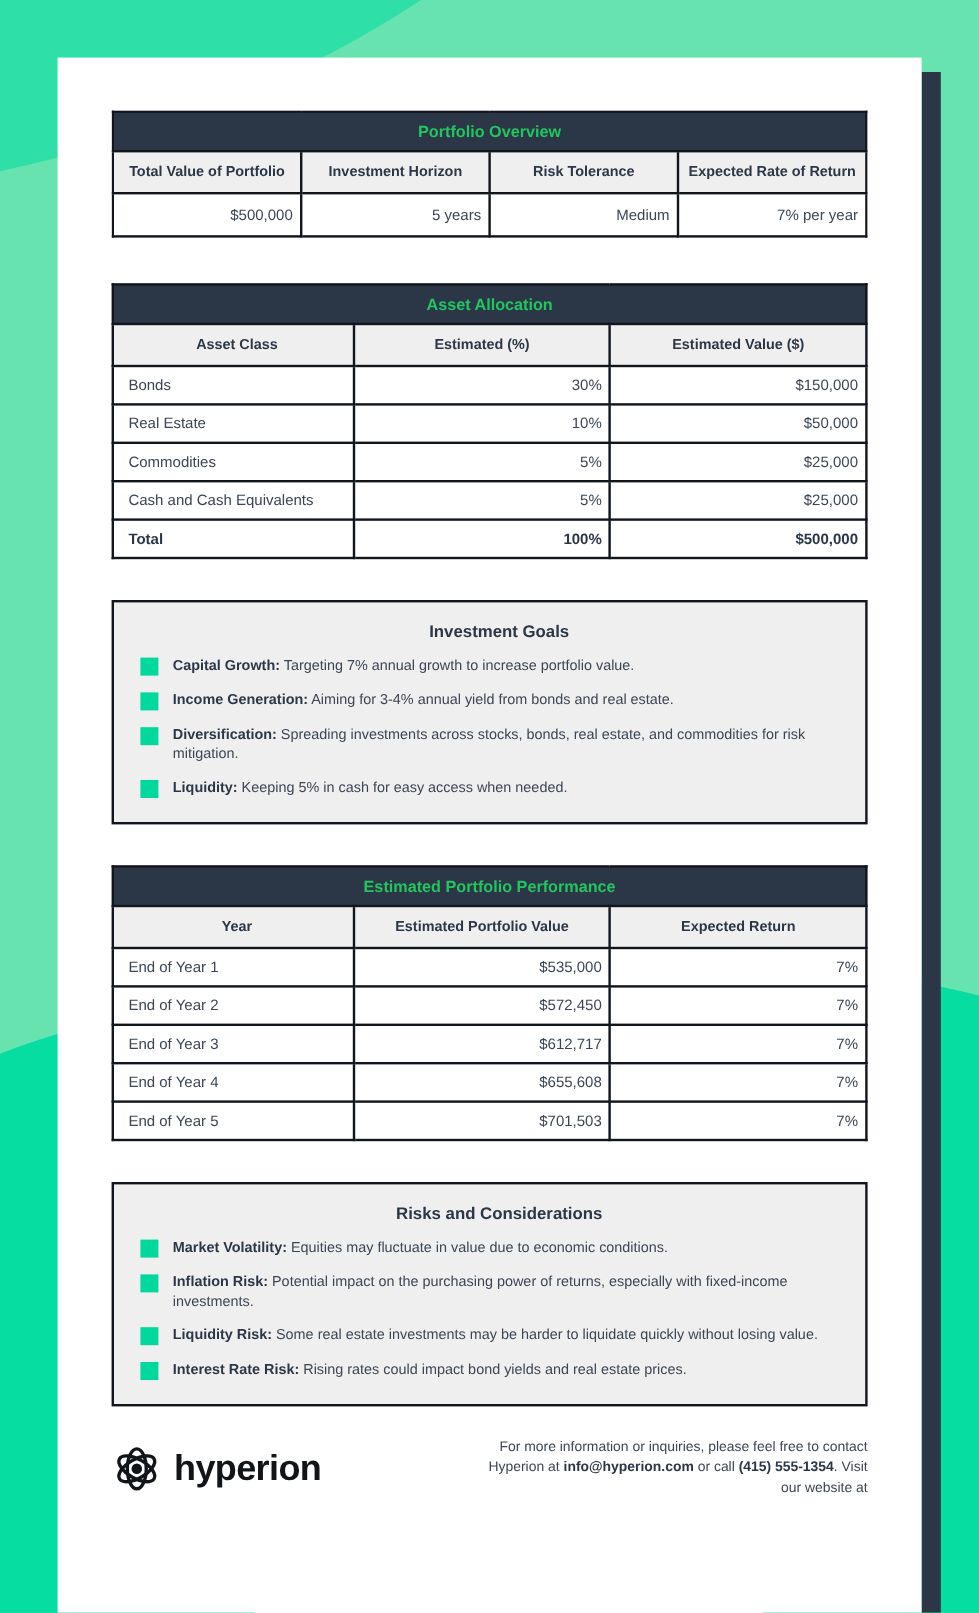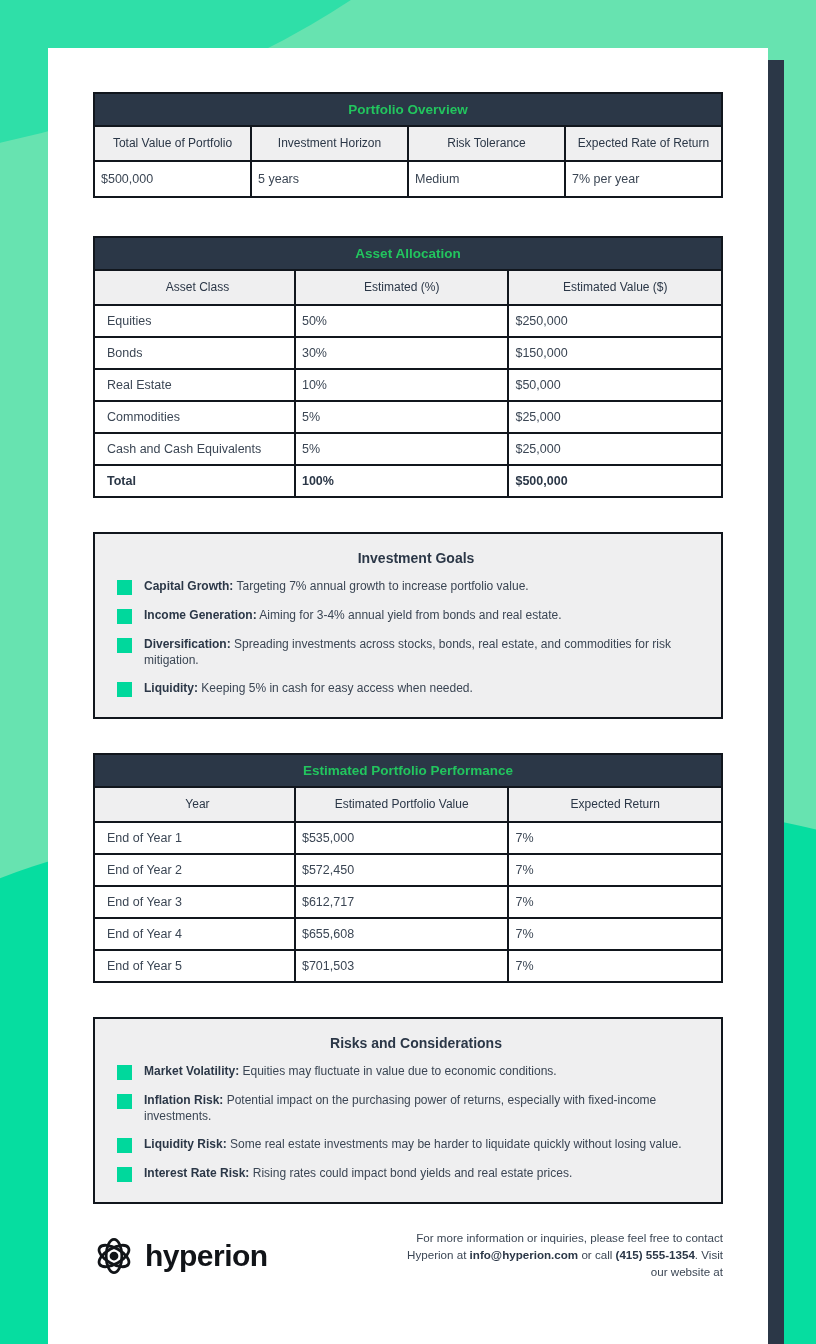--- a/index.html
+++ b/index.html
@@ -86,33 +86,33 @@
     font-size: 13.5px;
     font-weight: bold;
     text-align: center;
     padding: 8px 4px;
     border: 2px solid #11161d;
   }
   .tbl-head th {
     background: #efeff0;
     color: #2b3747;
     font-size: 12px;
-    font-weight: normal;
+    font-weight: bold;
     padding: 9px 6px;
     border: 2px solid #11161d;
     line-height: 1.25;
   }
   .tbl-head th.left { text-align: center; padding-left: 12px; margin-left: 20px; }
   .tbl-head th.center { text-align: center; }
   td {
     font-size: 12.5px;
     color: #3b4654;
     padding: 8px 6px;
     border: 2px solid #11161d;
-    text-align: left;
+    text-align: right;
   }
   td.left { text-align: left; padding-left: 12px; }
   tr.total-row td { font-weight: bold; color: #2b3747; }
 
   
   .overview-wrap {
     height: 108px;
     overflow: hidden;
     margin-bottom: 36px;
   }
@@ -221,25 +221,20 @@
           <col style="width:34%">
         </colgroup>
       <tbody>
           <tr>
         <th class="tbl-title" colspan="3">Asset Allocation</th>
       </tr>
       <tr class="tbl-head">
         <th class="left">Asset Class</th>
         <th class="center">Estimated (%)</th>
         <th class="center">Estimated Value ($)</th>
-      </tr>
-      <tr>
-        <td class="left">Equities</td>
-        <td>50%</td>
-        <td>$250,000</td>
       </tr>
       <tr>
         <td class="left">Bonds</td>
         <td>30%</td>
         <td>$150,000</td>
       </tr>
       <tr>
         <td class="left">Real Estate</td>
         <td>10%</td>
         <td>$50,000</td>

